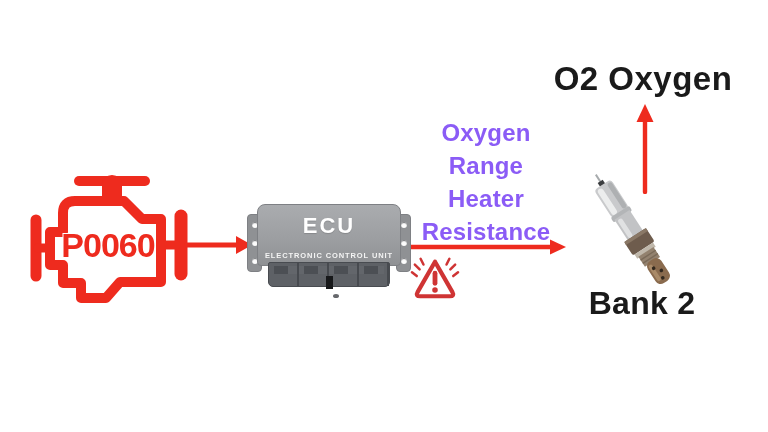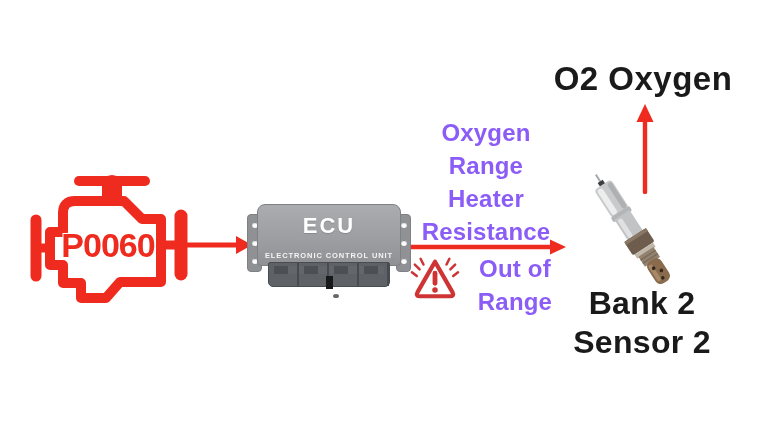--- a/index.html
+++ b/index.html
@@ -118,24 +118,20 @@
     <div>Range</div>
     <div>Heater</div>
     <div>Resistance</div>
   </div>
 
   <svg class="abs" style="left:406px;top:238px;" width="162" height="18" viewBox="0 0 162 18">
     <path d="M3 9 H144" stroke="#ee2b1e" stroke-width="4.6" stroke-linecap="round"></path>
     <polygon points="144,1.5 160,9 144,16.5" fill="#ee2b1e"></polygon>
   </svg>
 
-  <div class="abs blue-text" style="left:440px;top:252px;width:150px;">
-    <div>Out of</div>
-    <div>Range</div>
-  </div>
 
   <svg class="abs" style="left:582px;top:168px;" width="100" height="128" viewBox="0 0 100 128">
     <g transform="translate(16,10) rotate(-33)">
       <path d="M0 -4 V6" stroke="#a7abad" stroke-width="2"></path>
       <rect x="-3" y="4" width="6" height="6" fill="#3c3e40"></rect>
       <rect x="-10" y="8" width="20" height="34" rx="4" fill="#c9cacc"></rect>
       <rect x="-8" y="10" width="6" height="30" rx="3" fill="#eceded"></rect>
       <rect x="4" y="10" width="5" height="30" rx="2.5" fill="#aeb0b2"></rect>
       <rect x="-11" y="40" width="22" height="6" rx="2" fill="#b3b5b7"></rect>
       <rect x="-9" y="44" width="18" height="26" fill="#c2c3c5"></rect>
@@ -155,16 +151,15 @@
 
   <svg class="abs" style="left:634px;top:102px;" width="22" height="92" viewBox="0 0 22 92">
     <path d="M11 90 V16" stroke="#ee2b1e" stroke-width="4.4" stroke-linecap="round"></path>
     <polygon points="2.5,20 11,2 19.5,20" fill="#ee2b1e"></polygon>
   </svg>
 
   <div class="abs black-label o2-label" style="left:543px;top:60px;width:200px;">O2 Oxygen</div>
 
   <div class="abs black-label bank-label" style="left:552px;top:284px;width:180px;">
     <div>Bank 2</div>
-    <div>Sensor 2</div>
   </div>
 
 </div>
 
 </body></html>

